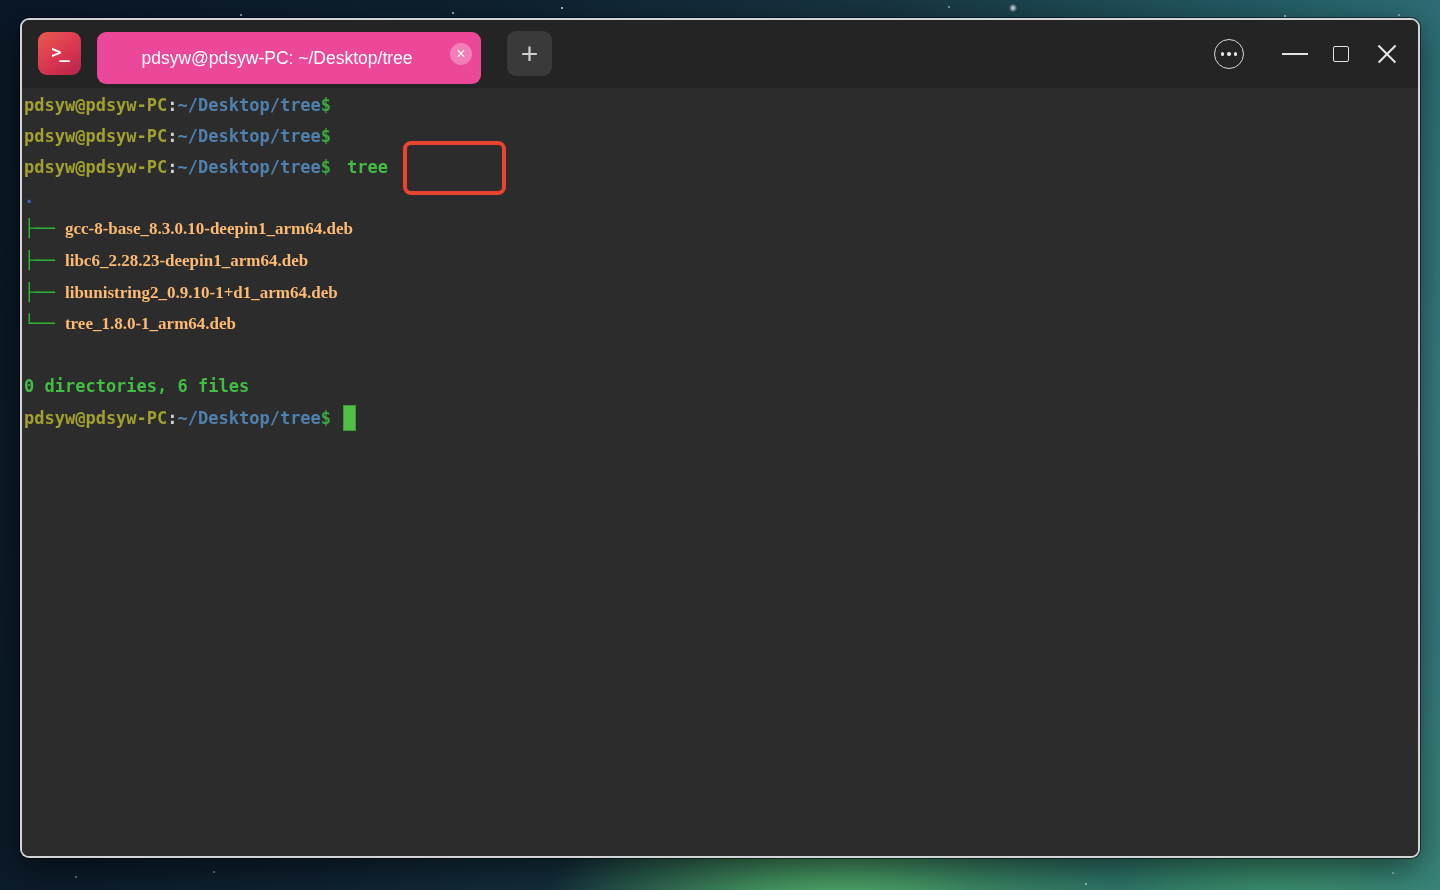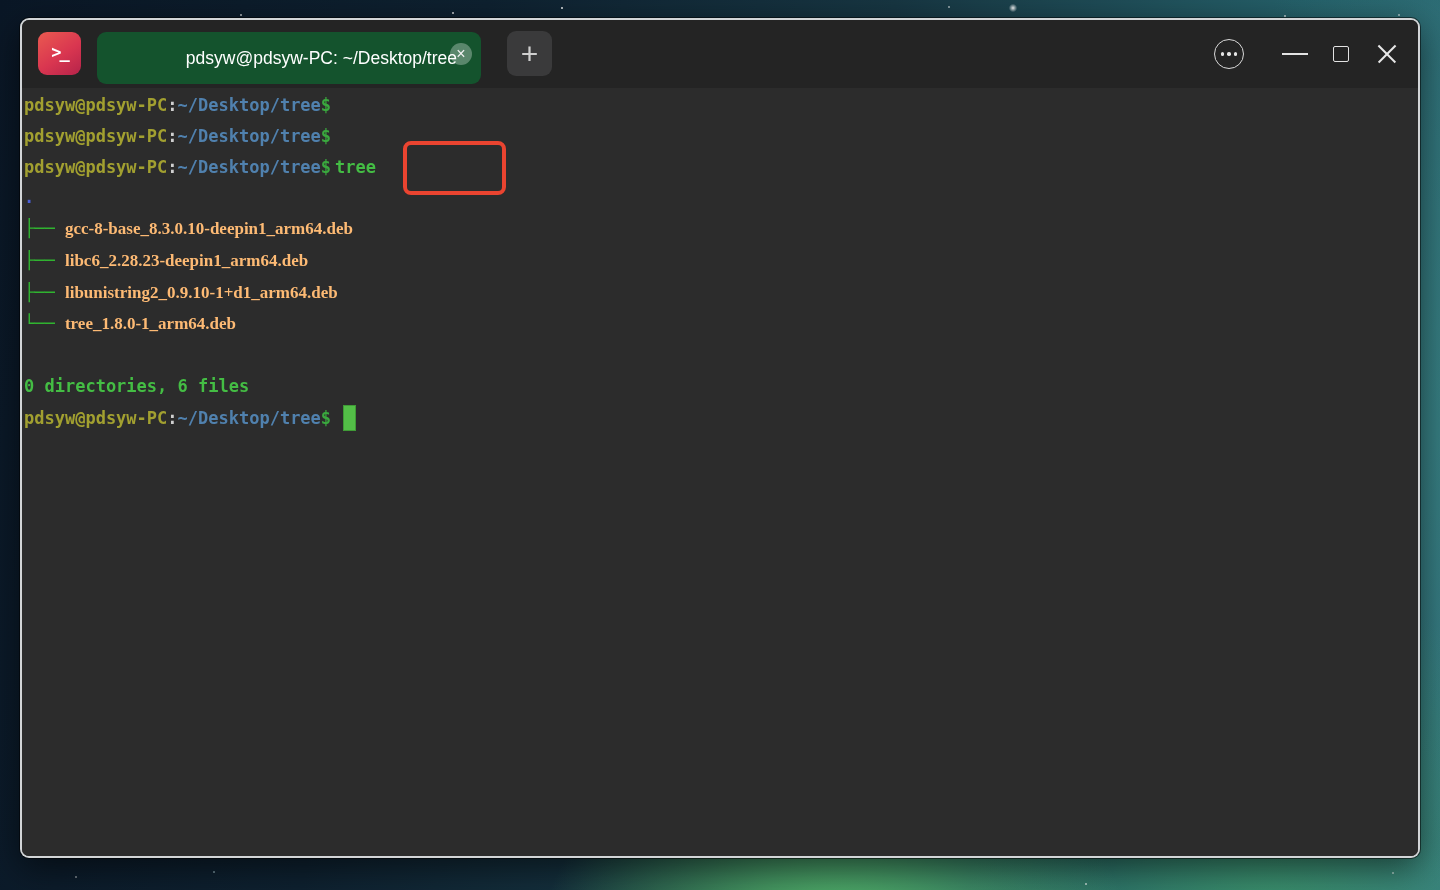--- a/index.html
+++ b/index.html
@@ -47,22 +47,22 @@
   .app-icon {
     position:absolute; left:16px; top:12px; width:43px; height:43px;
     border-radius:9px;
     background:linear-gradient(145deg, #ea5a50 0%, #d93650 55%, #b5234a 100%);
     display:flex; align-items:center; justify-content:center;
     color:#fff; font-family:"DejaVu Sans Mono", monospace; font-weight:bold;
     font-size:17px; letter-spacing:-2px; padding-bottom:4px;
   }
   .tab {
     position:absolute; left:75px; top:12px; width:384px; height:52px;
-    background:#14532d; border-radius:9px;
-    display:flex; align-items:center; justify-content:flex-end;
+    background:#ec4899; border-radius:9px;
+    display:flex; align-items:center; justify-content:center;
     color:#ffffff; font-size:17.5px;
   }
   .tab-title { padding-right:24px; white-space:nowrap; }
   .tab-close {
     position:absolute; right:9px; top:11px; width:22px; height:22px; border-radius:50%;
     background:rgba(255,255,255,0.30);
     display:flex; align-items:center; justify-content:center;
     color:#f2f2f2; font-size:16px; line-height:1; cursor:pointer;
   }
   .new-tab {
@@ -98,21 +98,21 @@
     padding:2px 0 0 2px;
     font-family:"DejaVu Sans Mono", monospace;
     font-weight:bold; font-size:17px; line-height:30.75px;
     cursor:text;
   }
   .t-line { white-space:pre; }
   .c-user   { color:#a2a030; }
   .c-sep    { color:#cfcfcf; }
   .c-path   { color:#5081ae; }
   .c-dollar { color:#3aa83e; }
-  .c-cmd    { color:#44bd44; margin-left:4px; }
+  .c-cmd    { color:#44bd44; margin-left:16px; }
   .c-root   { color:#4a5fd8; }
   .c-branch { color:#31b931; }
   .c-file   { color:#fdba74;font-family:Liberation Serif, serif; }
   .c-summary{ color:#44bd44; }
   .blank-line { height:30.75px; }
   .highlight-box {
     position:absolute; left:381px; top:53px; width:103px; height:54px;
     border:4px solid #ea4430; border-radius:8px; pointer-events:none;
   }
   .cursor {

